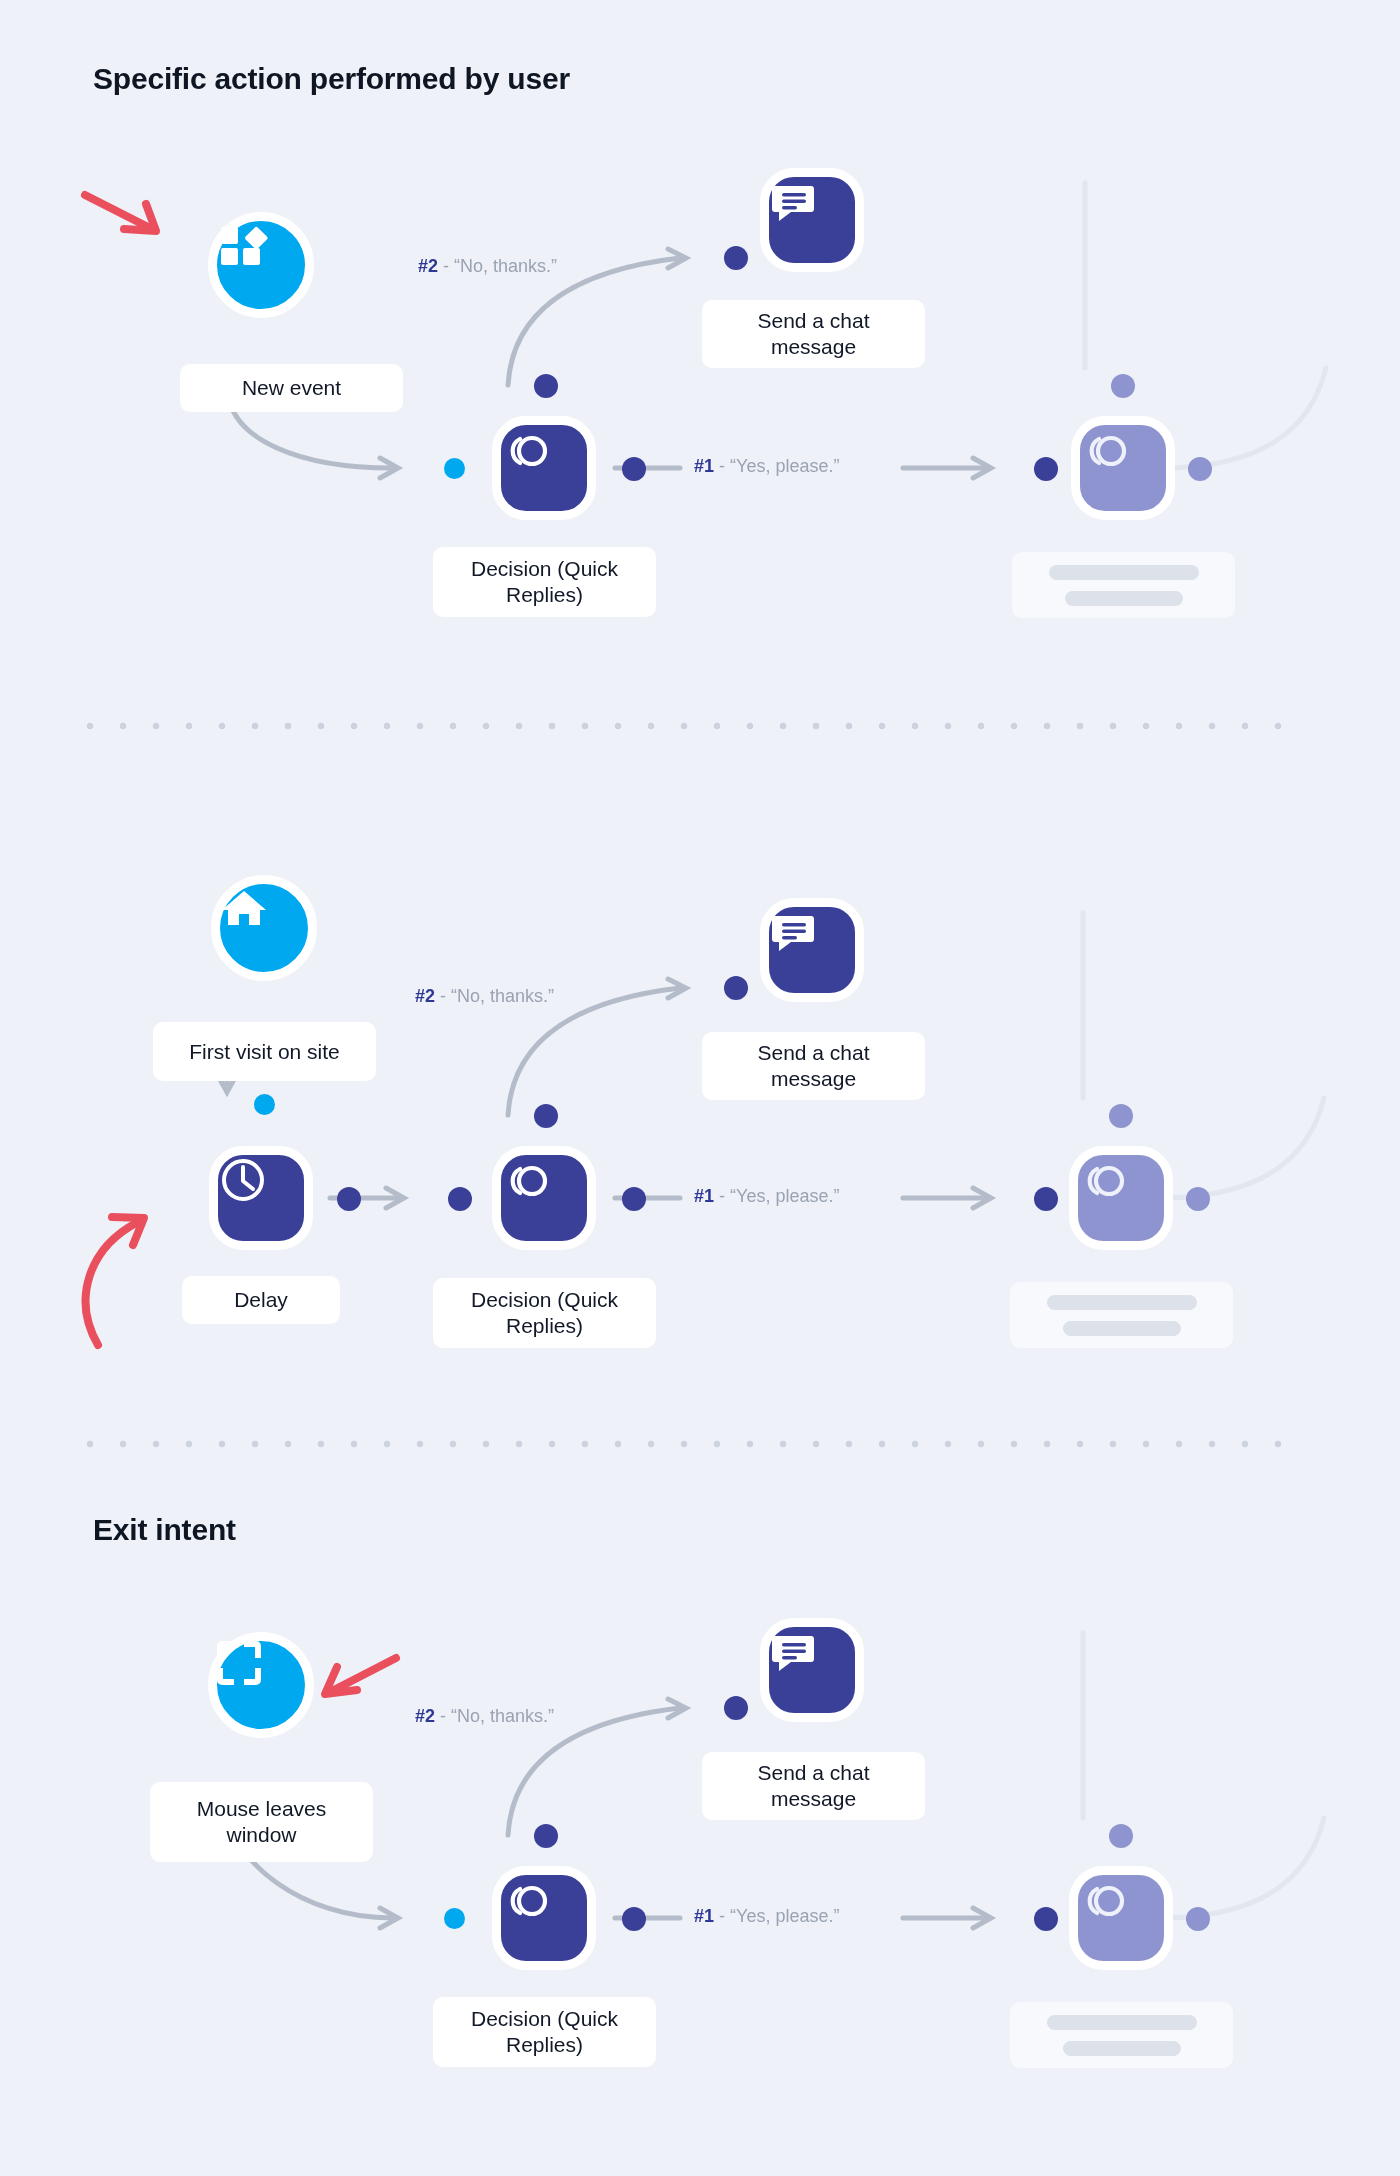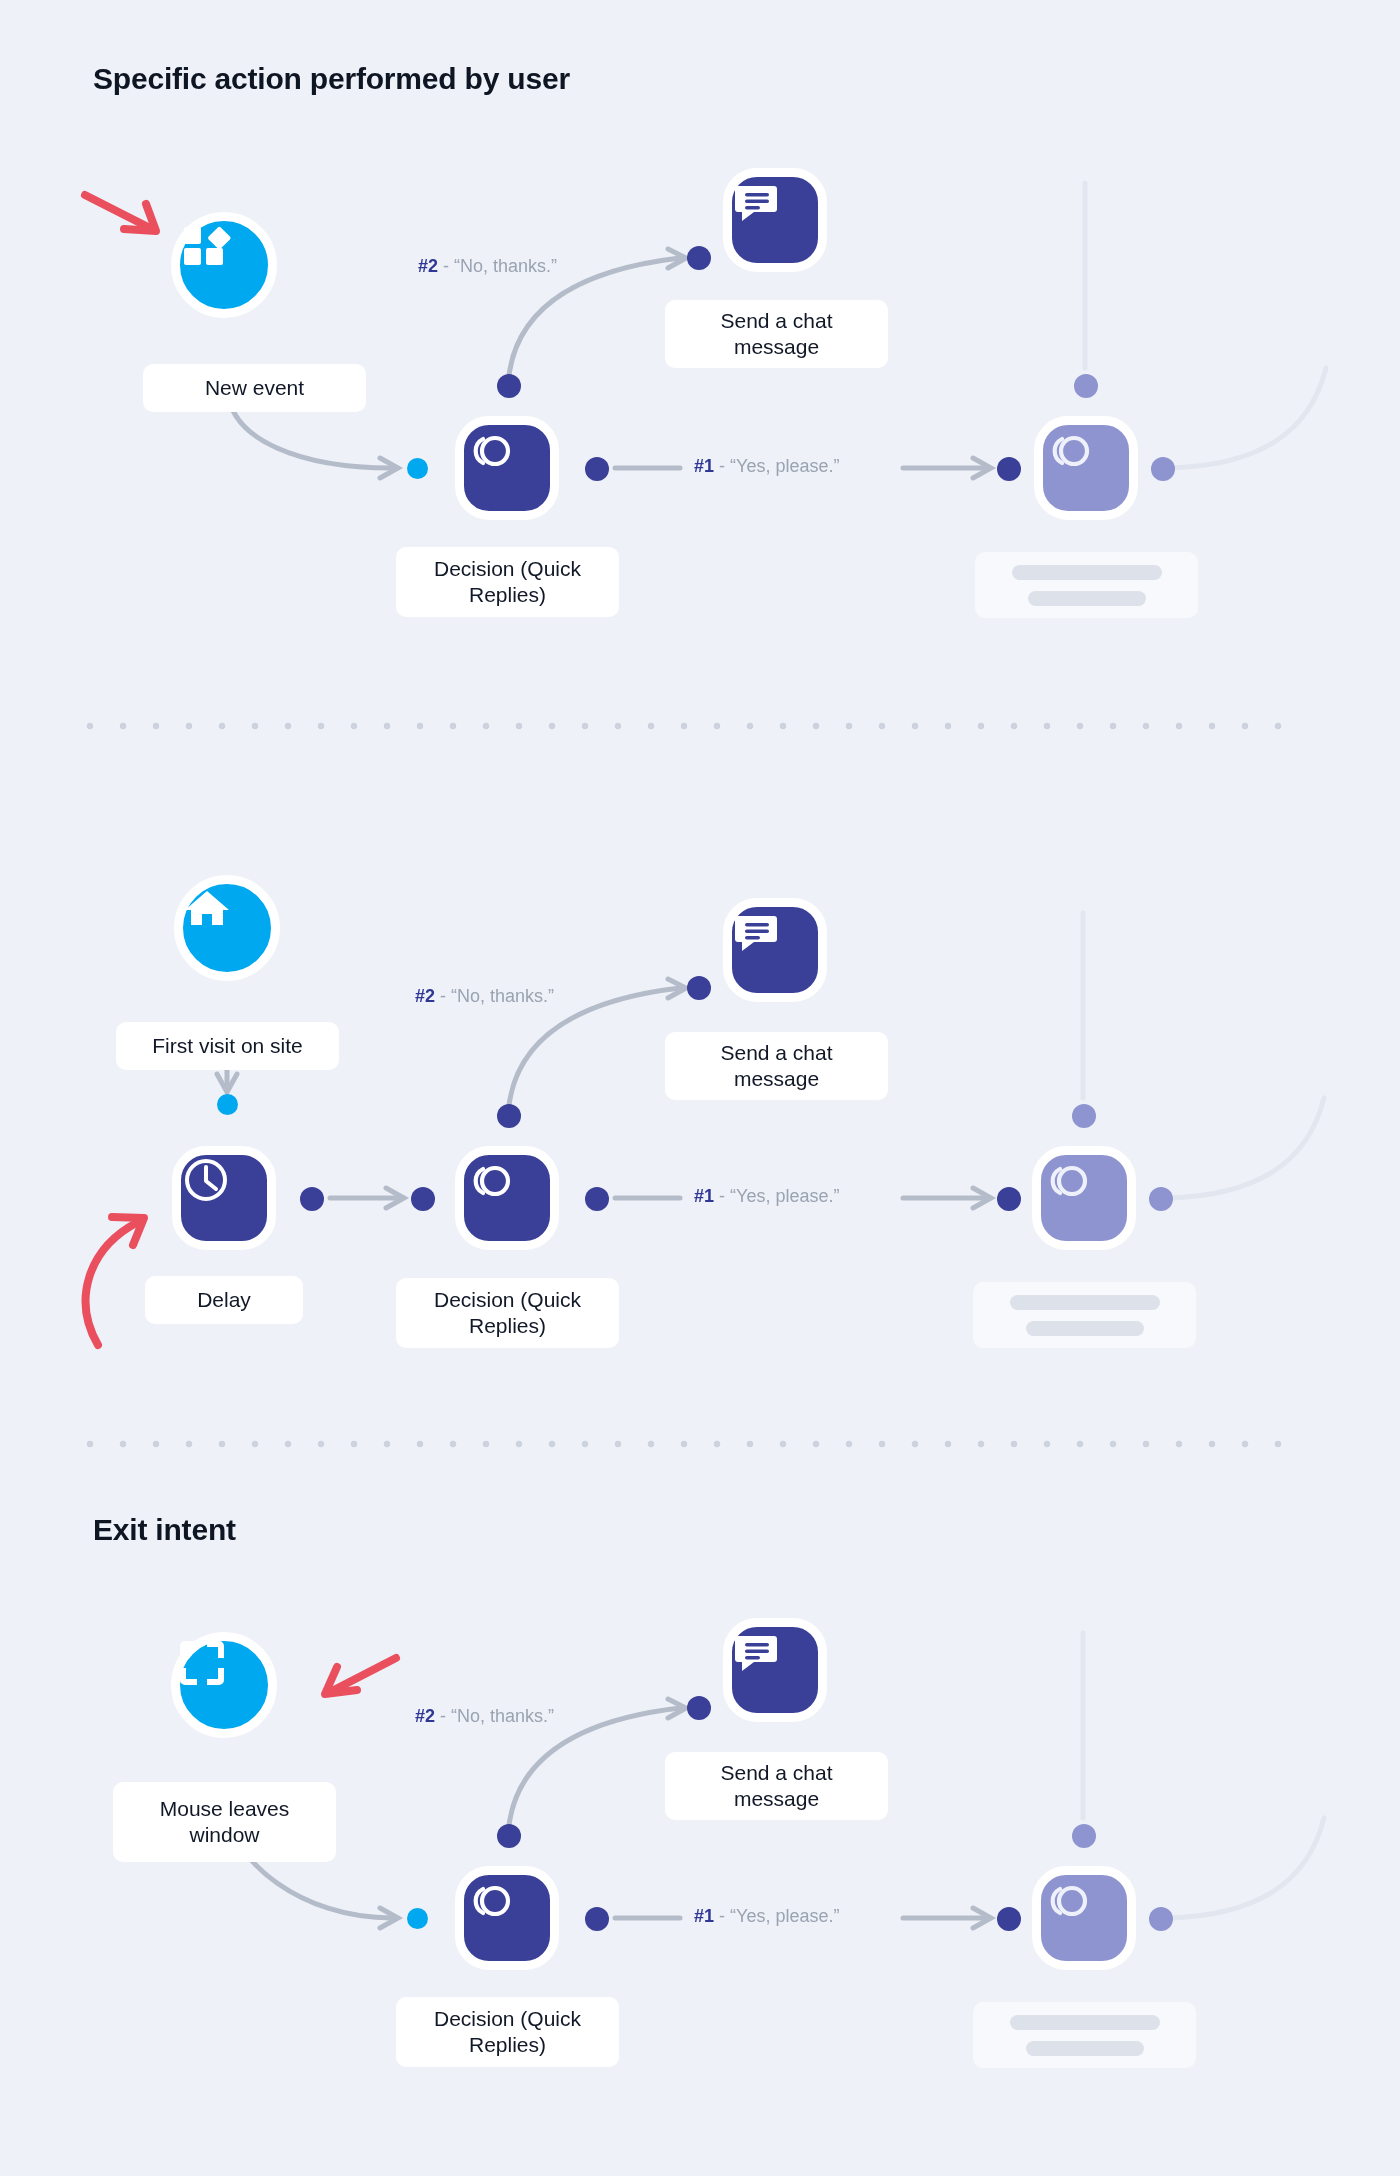--- a/index.html
+++ b/index.html
@@ -3,21 +3,21 @@
 <meta charset="utf-8">
 <style>
   html,body{margin:0;padding:0;}
   body{
     width:1400px;height:2176px;
     background:#eef1f7;
     font-family:"Liberation Sans", sans-serif;
     position:relative;
     overflow:hidden;
   }
-  .canvas{position:absolute;inset:0;}
+  .canvas{position:absolute;inset:0;padding-left:37px;}
 
   .section-title{
     position:absolute;
     font-size:30px;
     font-weight:bold;
     color:#0f1623;
     letter-spacing:-0.2px;
     white-space:nowrap;
   }
 
@@ -199,21 +199,21 @@
     <path class="arrow-red" d="M 98 1345 C 72 1300, 88 1248, 138 1222"></path>
     <path class="arrow-red" d="M 112 1217 L 144 1218 L 133 1245" stroke-linejoin="round" fill="#ea4f5e"></path>
   </svg>
 
   <div class="node">
     <div class="trigger-circle" style="left:174px;top:875px;">
       <svg width="48" height="48" viewBox="0 0 48 48">
         <path d="M24 7 L46 26 L40 26 L40 41 L29 41 L29 30 L19 30 L19 41 L8 41 L8 26 L2 26 Z" fill="#fff"></path>
       </svg>
     </div>
-    <div class="label-box" style="left:116px;top:1022px;width:223px;height:48px;">First visit on site</div>
+    <div class="label-box" style="left:116px;top:1022px;width:223px;height:59px;">First visit on site</div>
     <div class="dot dot-cyan" style="left:217px;top:1094px;width:21px;height:21px;"></div>
   </div>
 
   <div class="node">
     <div class="dot dot-navy" style="left:300px;top:1187px;width:24px;height:24px;"></div>
     <div class="action-square" style="left:172px;top:1146px;">
       <svg width="50" height="50" viewBox="0 0 50 50">
         <circle cx="25" cy="25" r="19" fill="none" stroke="#fff" stroke-width="4"></circle>
         <path d="M25 12 L25 26 L35 34" fill="none" stroke="#fff" stroke-width="4" stroke-linecap="round" stroke-linejoin="round"></path>
       </svg>

